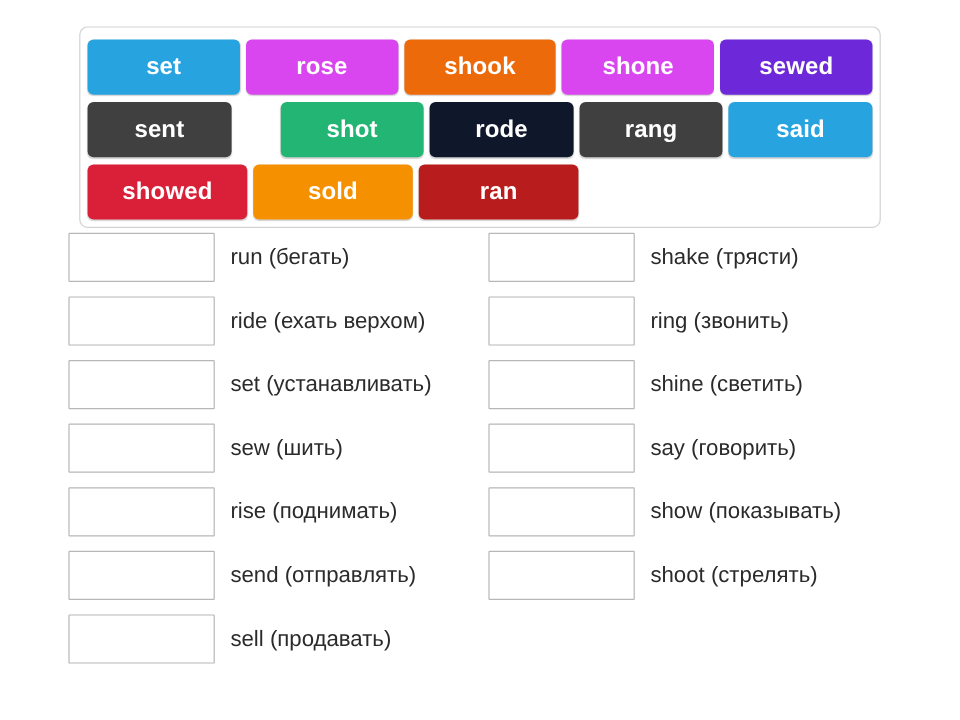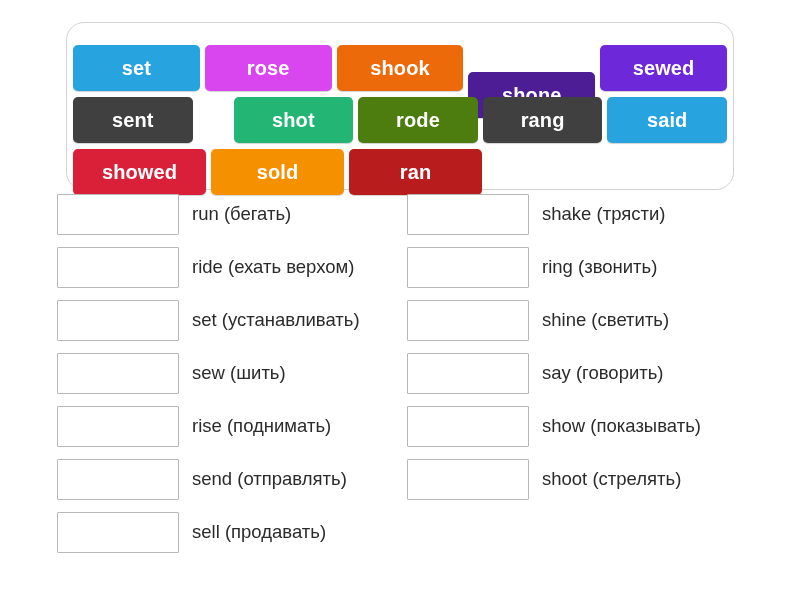--- a/index.html
+++ b/index.html
@@ -22,22 +22,22 @@
 
   
   .wordbank {
     position: absolute;
     left: 66px;
     top: 22px;
     width: 668px;
     height: 168px;
     background: #ffffff;
     border: 1px solid #d3d3d3;
-    border-radius: 18px;
-    padding: 22px 6px 6px 6px;
+    border-radius: 7px;
+    padding: 10px 6px 6px 6px;
   }
   .tile-row {
     display: flex;
     height: 46px;
     margin-bottom: 6px;
   }
   .tile-row:last-child { margin-bottom: 0; }
 
   .tile {
     width: 133px;
@@ -94,27 +94,27 @@
 </head>
 <body>
 
 <div id="app">
 
   <div class="wordbank" id="wordbank">
       <div class="tile-row">
         <div class="tile" style="background: rgb(39, 163, 224);">set</div>
         <div class="tile" style="background: #d946ef;">rose</div>
         <div class="tile" style="background: rgb(236, 106, 10);">shook</div>
-        <div class="tile" style="background: #4c1d95; margin-top: 27px;">shone</div>
+        <div class="tile" style="background: #d946ef;">shone</div>
         <div class="tile" style="background: #6d28d9;">sewed</div>
       </div>
       <div class="tile-row">
         <div class="tile" style="background: #404040;">sent</div>
         <div class="tile" style="background: rgb(34, 181, 115); margin-left: 36px;">shot</div>
-        <div class="tile" style="background: #4d7c0f;">rode</div>
+        <div class="tile" style="background: #0f172a;">rode</div>
         <div class="tile" style="background: #404040;">rang</div>
         <div class="tile" style="background: rgb(39, 163, 224);">said</div>
       </div>
       <div class="tile-row">
         <div class="tile" style="background: rgb(218, 32, 56);">showed</div>
         <div class="tile" style="background: rgb(245, 144, 0);">sold</div>
         <div class="tile" style="background: #b91c1c;">ran</div>
       </div>
     </div>
 

